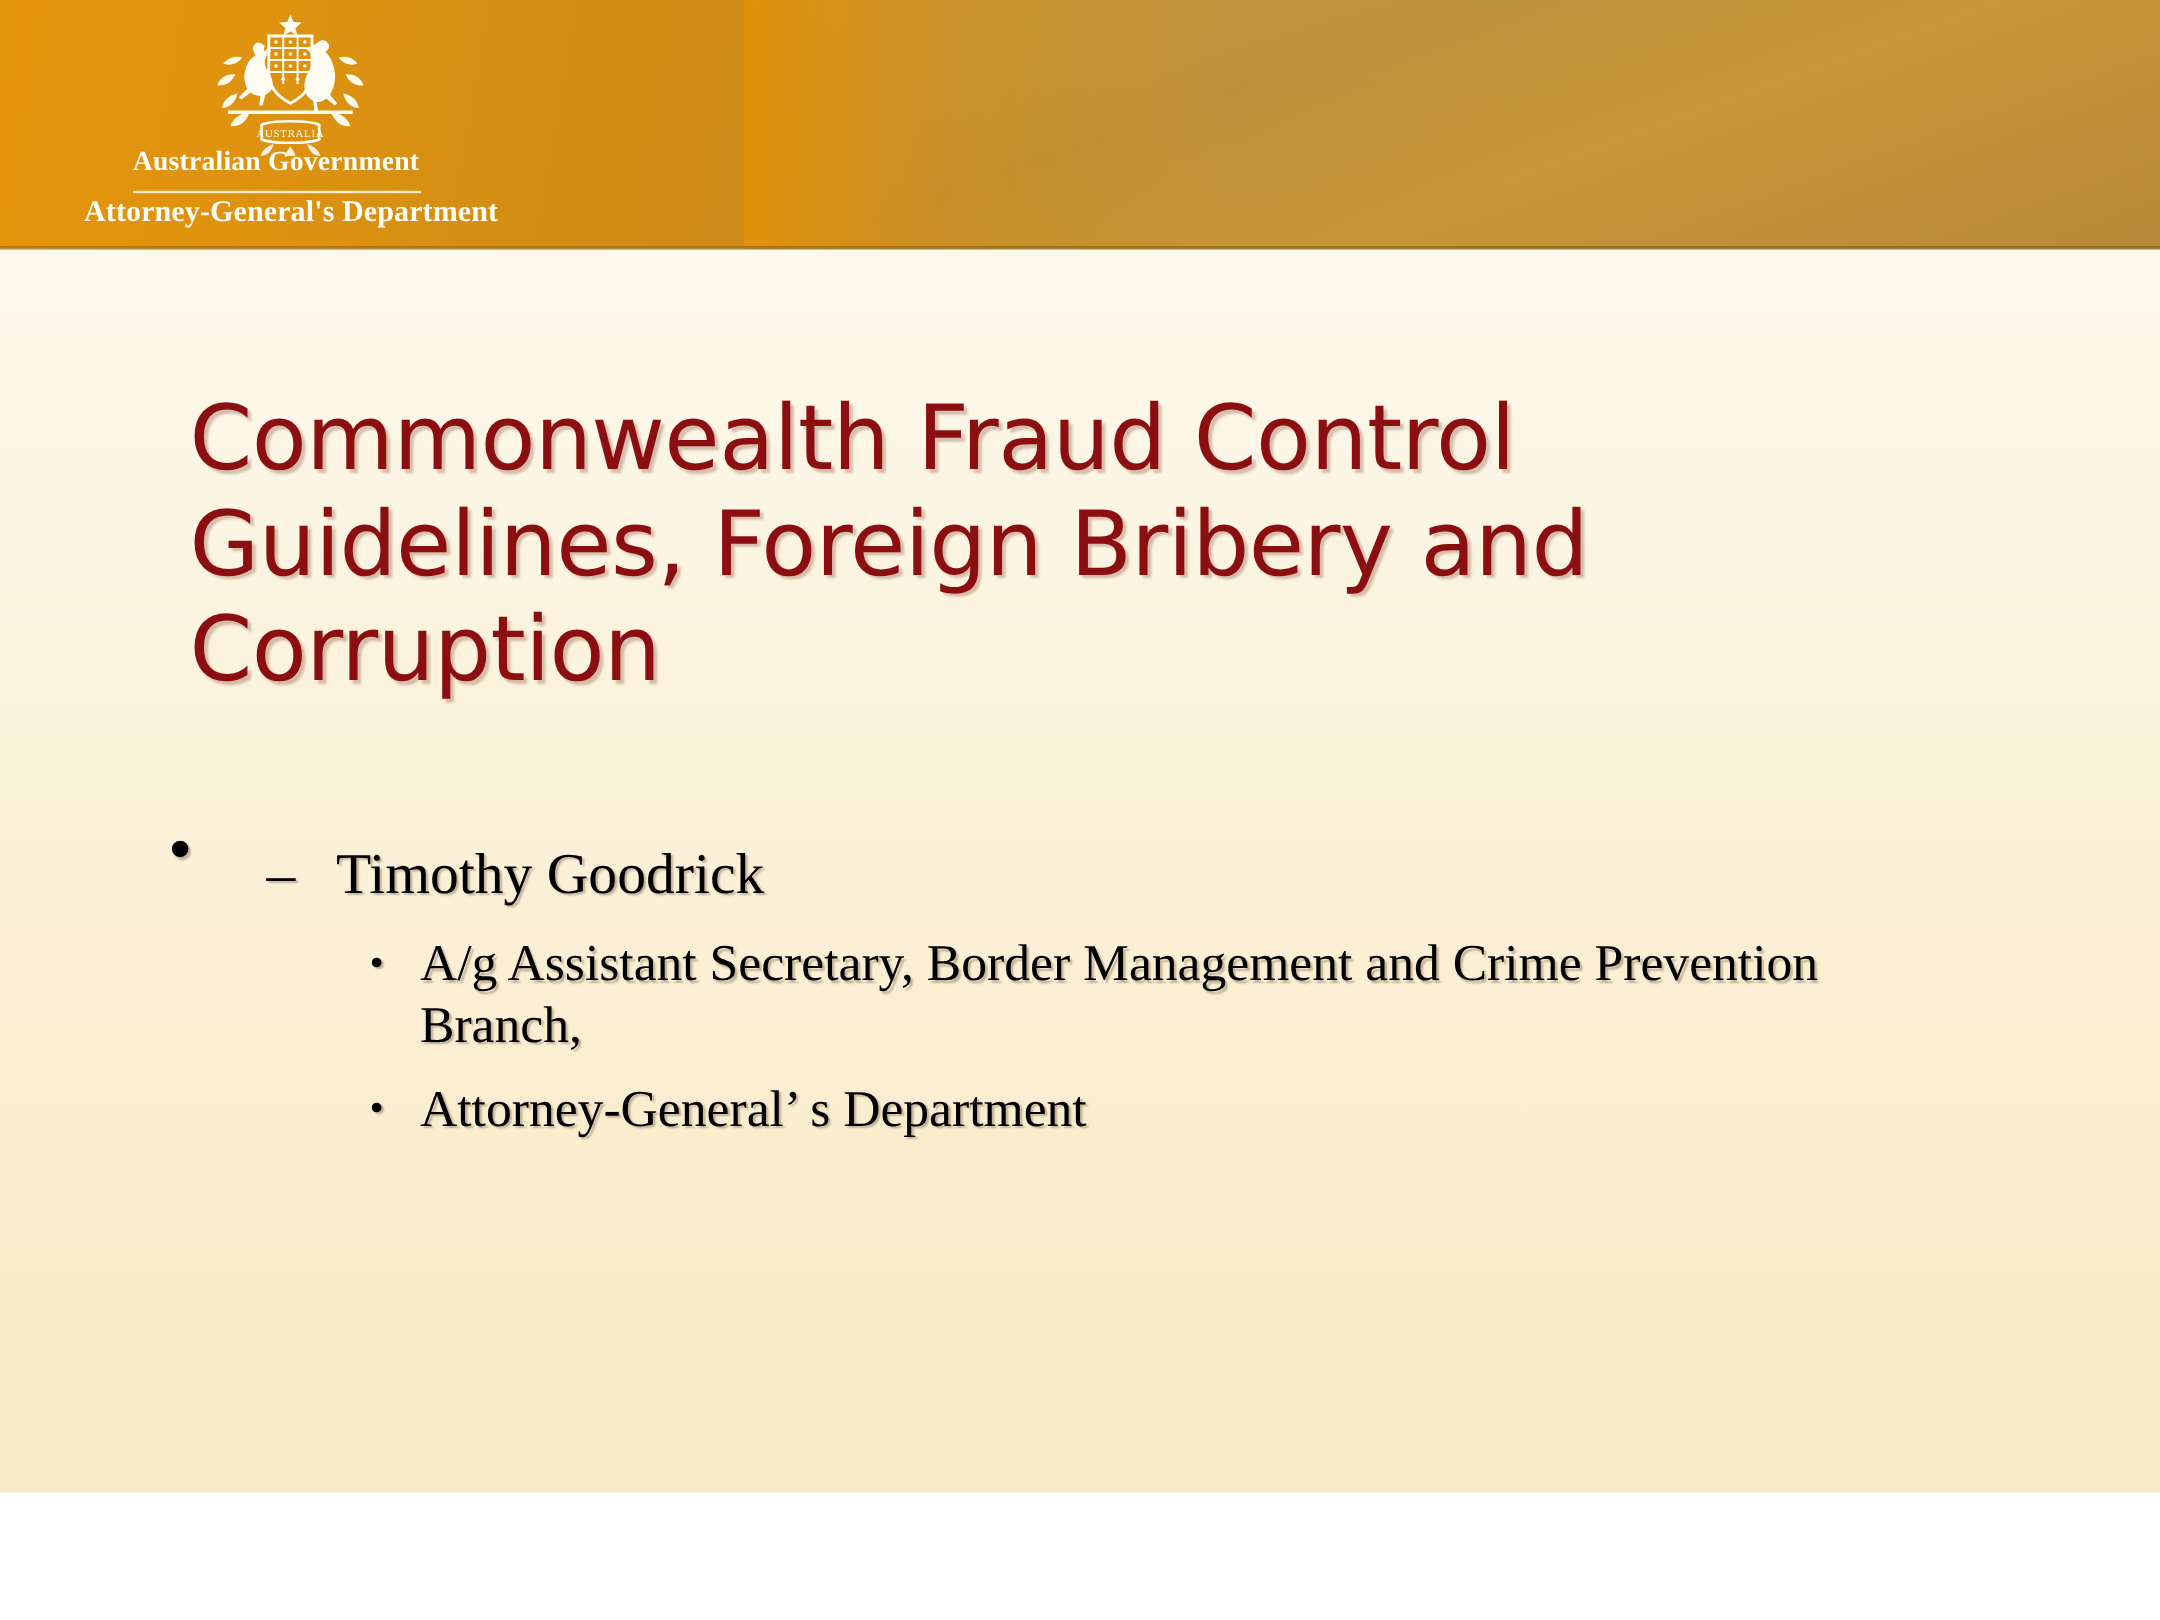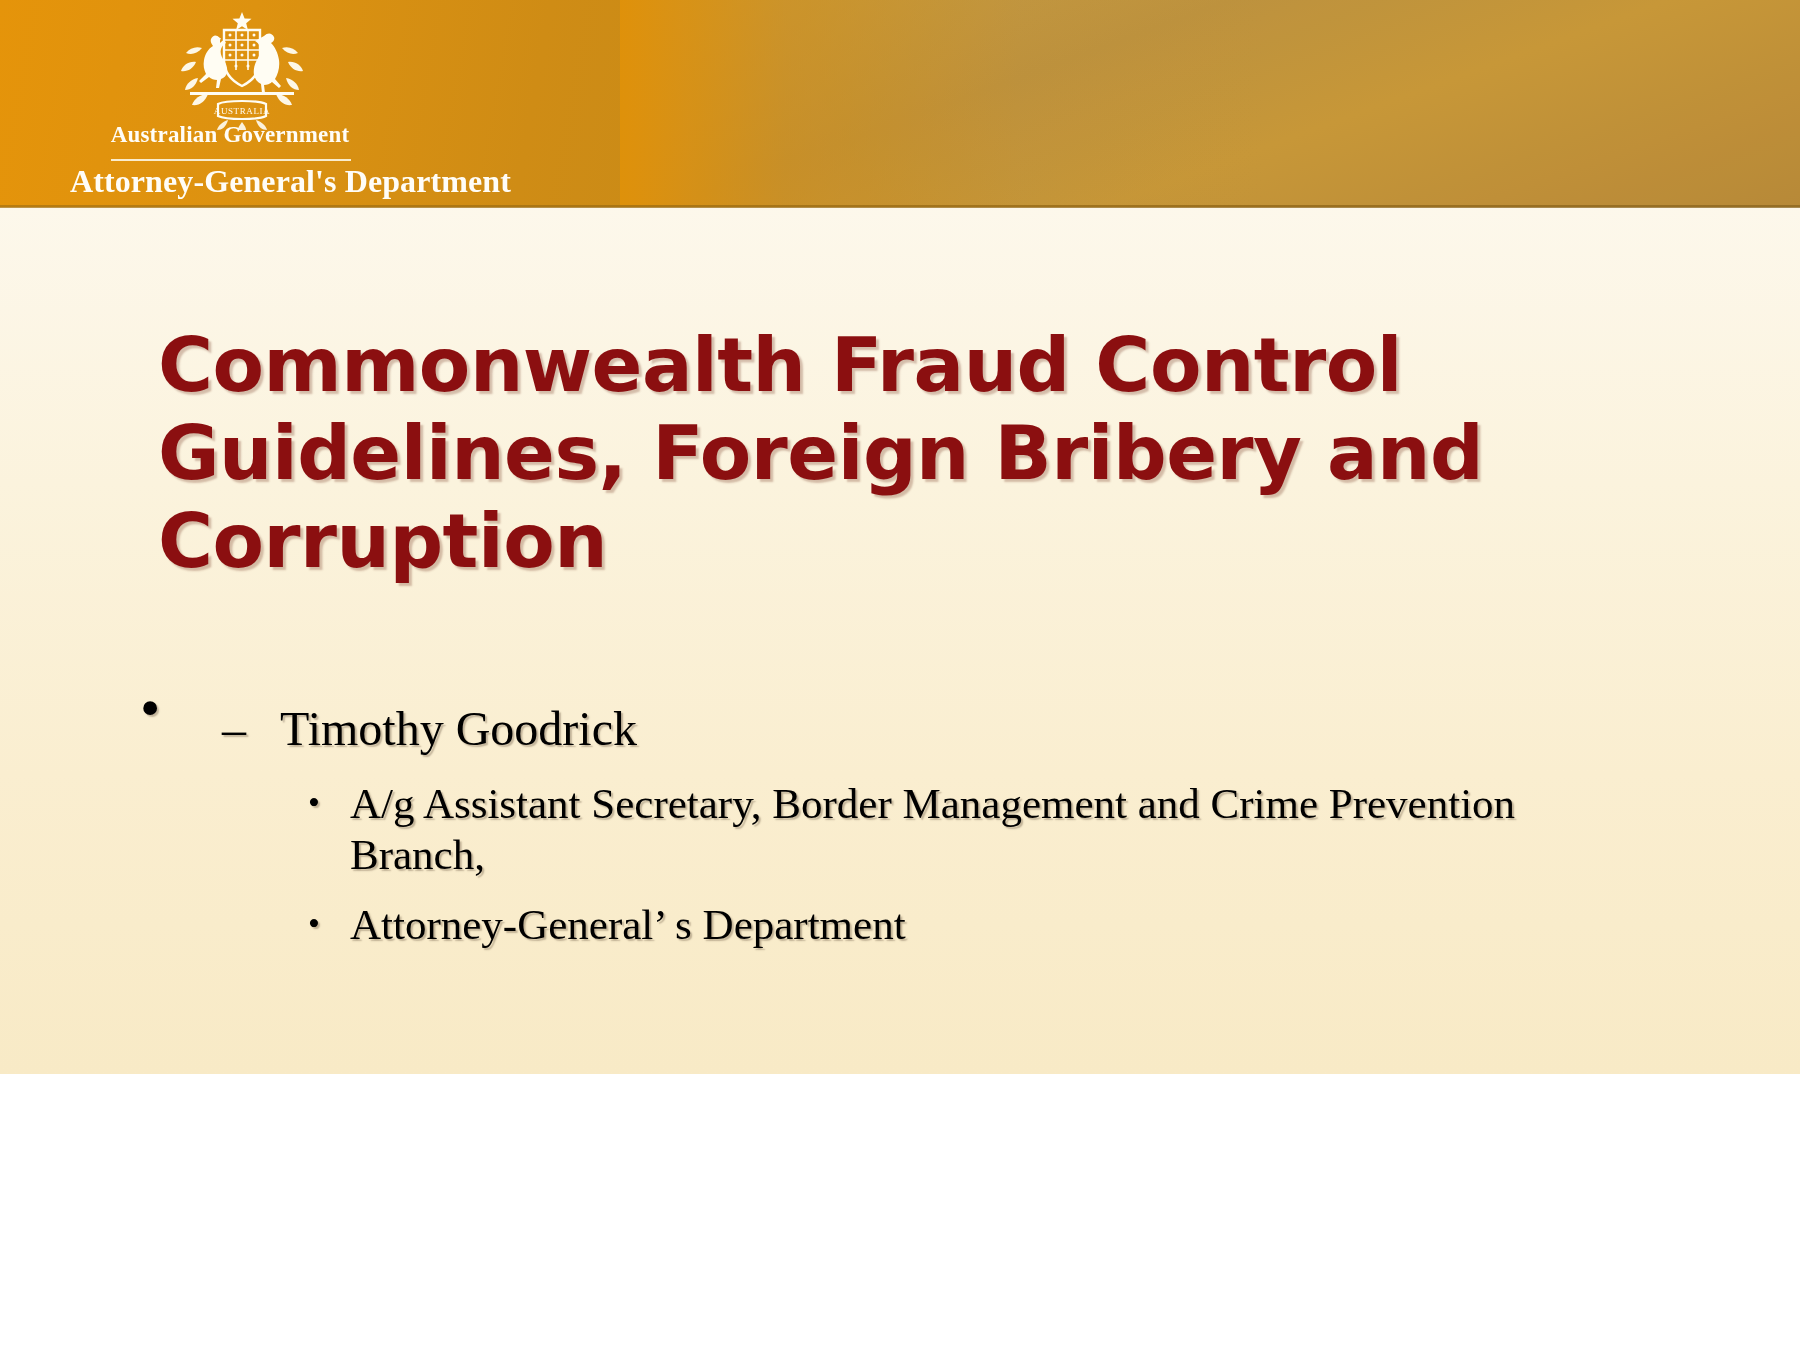--- a/index.html
+++ b/index.html
@@ -3,21 +3,21 @@
 <meta charset="utf-8">
 <style>
   html, body {
     margin: 0;
     padding: 0;
     background: #ffffff;
   }
   #slide {
     position: relative;
     width: 1800px;
-    height: 1074px;
+    height: 1244px;
     overflow: hidden;
     background: linear-gradient(to bottom, #fefcf7 0%, #fdf8ec 18%, #fbf3dd 45%, #faeed0 72%, #f8eac6 100%);
     font-family: "Liberation Serif", "DejaVu Serif", serif;
   }
 
   
   #header {
     position: absolute;
     top: 0; left: 0;
     width: 1800px;
@@ -98,34 +98,34 @@
     background: #fdf6e2;
     opacity: .9;
   }
   #logo-line2 {
     position: absolute;
     top: 155px; left: 0;
     width: 320px;
     text-align: center;
     font-family: "Liberation Serif", "DejaVu Serif", serif;
     font-weight: bold;
-    font-size: 32px;
+    font-size: 25px;
     letter-spacing: 0.1px;
     color: #fffdf7;
     white-space: nowrap;
   }
 
   
   #title {
     position: absolute;
     top: 272px;
     left: 158px;
     width: 1430px;
     font-family: "DejaVu Sans", "Liberation Sans", sans-serif;
-    font-weight: bold;
+    font-weight: normal;
     font-size: 75px;
     line-height: 1.17;
     color: #8b0f10;
     text-shadow: 3px 3px 2px rgba(120,60,40,0.30);
     letter-spacing: -0.5px;
   }
 
   
   #body {
     position: absolute;

